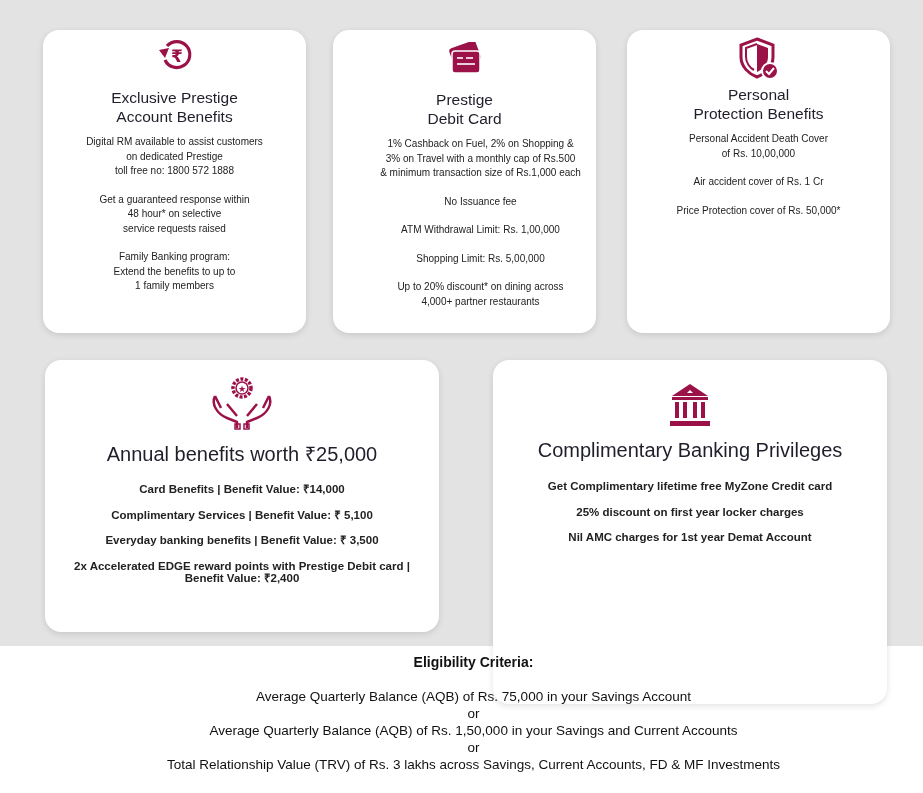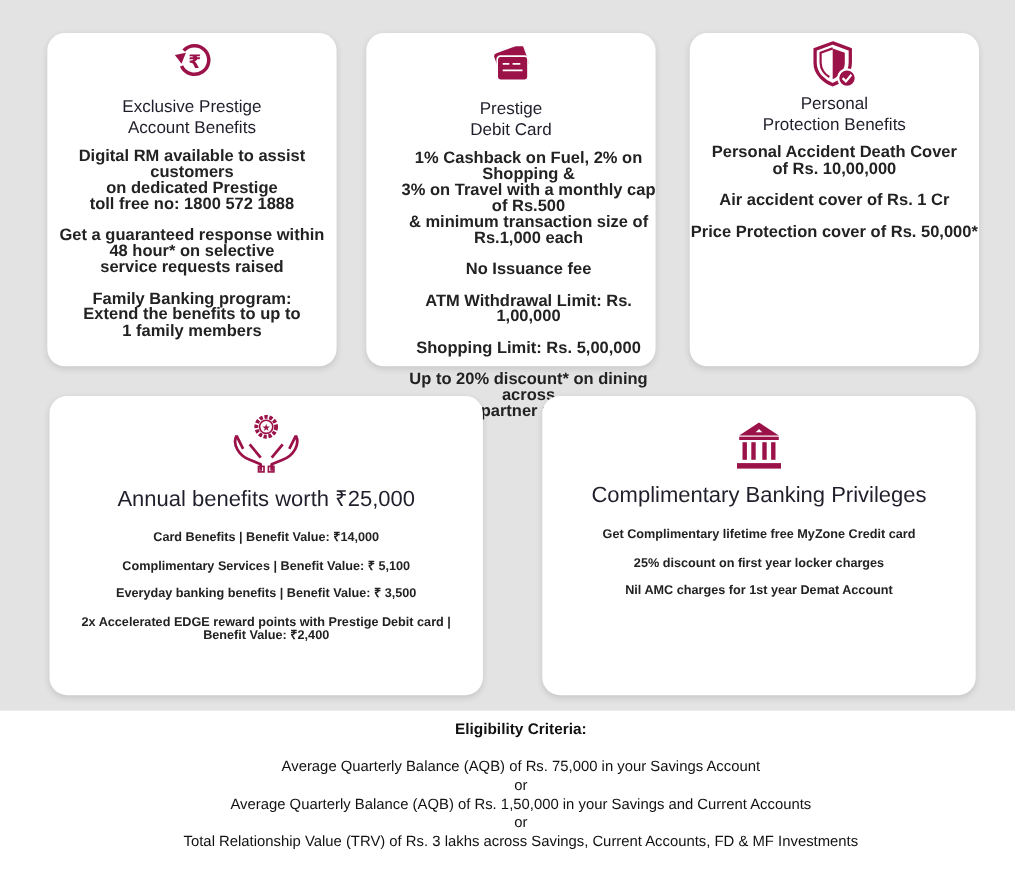--- a/index.html
+++ b/index.html
@@ -1,21 +1,21 @@
 <!DOCTYPE html>
 <html><head>
 <meta charset="utf-8">
 <style>
   html, body { margin:0; padding:0; }
   body { width:923px; height:793px; position:relative; overflow:hidden; font-family:"Liberation Sans", sans-serif; color:#1a1a1a; background:#fff; }
   .top { position:absolute; left:0; top:0; width:923px; height:646px; background:#e3e3e3; }
   .card { position:absolute; background:#fff; border-radius:16px; box-shadow:0 2px 6px rgba(0,0,0,0.12); text-align:center; box-sizing:border-box; }
   .icon { display:block; margin:0 auto; }
   .title { font-size:15.5px; line-height:19px; color:#1f1f2b; margin:0; }
-  .item { font-size:15px; line-height:14.5px; font-weight:bold; color:#222; margin:0 0 14px 0; white-space:pre-line; }
+  .item { font-size:10px; line-height:14.5px; font-weight:normal; color:#222; margin:0 0 14px 0; white-space:pre-line; }
   .big-title { font-size:20px; line-height:24px; color:#1f1f2b; margin:0; }
   .item2 { font-size:11.5px; line-height:13.5px; font-weight:bold; color:#222; margin:0 0 12px 0; white-space:pre-line; }
   .elig { position:absolute; left:0; top:646px; width:923px; text-align:center;padding-left:12px; }
   .elig h2 { font-size:14px; font-weight:bold; margin:8px 0 18px 0; color:#111; }
   .elig p { font-size:13.5px; line-height:17px; margin:0; color:#111; }
 </style>
 </head>
 <body>
 
 <div class="top">
@@ -94,21 +94,21 @@
     <p class="big-title" style="margin-top:12px;">Annual benefits worth ₹25,000</p>
     <div style="margin-top:17px;">
       <p class="item2">Card Benefits | Benefit Value: ₹14,000</p>
       <p class="item2">Complimentary Services | Benefit Value: ₹ 5,100</p>
       <p class="item2">Everyday banking benefits | Benefit Value: ₹ 3,500</p>
       <p class="item2" style="line-height:12px;">2x Accelerated EDGE reward points with Prestige Debit card |
 Benefit Value: ₹2,400</p>
     </div>
   </div>
 
-  <div class="card" style="left:493px;top:360px;width:394px;height:272px;padding-top:22px;">
+  <div class="card" style="left:493px;top:360px;width:394px;height:344px;padding-top:22px;">
     <svg class="icon" width="40" height="46" viewBox="0 0 40 46">
       <polygon points="20,2 2,14 38,14" fill="#9b1249"></polygon>
       <polygon points="20,8 17,11 23,11" fill="#fff"></polygon>
       <rect x="2" y="15" width="36" height="3" fill="#9b1249"></rect>
       <rect x="5" y="20" width="4" height="16" fill="#9b1249"></rect>
       <rect x="13" y="20" width="4" height="16" fill="#9b1249"></rect>
       <rect x="23" y="20" width="4" height="16" fill="#9b1249"></rect>
       <rect x="31" y="20" width="4" height="16" fill="#9b1249"></rect>
       <rect x="0" y="39" width="40" height="5" fill="#9b1249"></rect>
     </svg>

